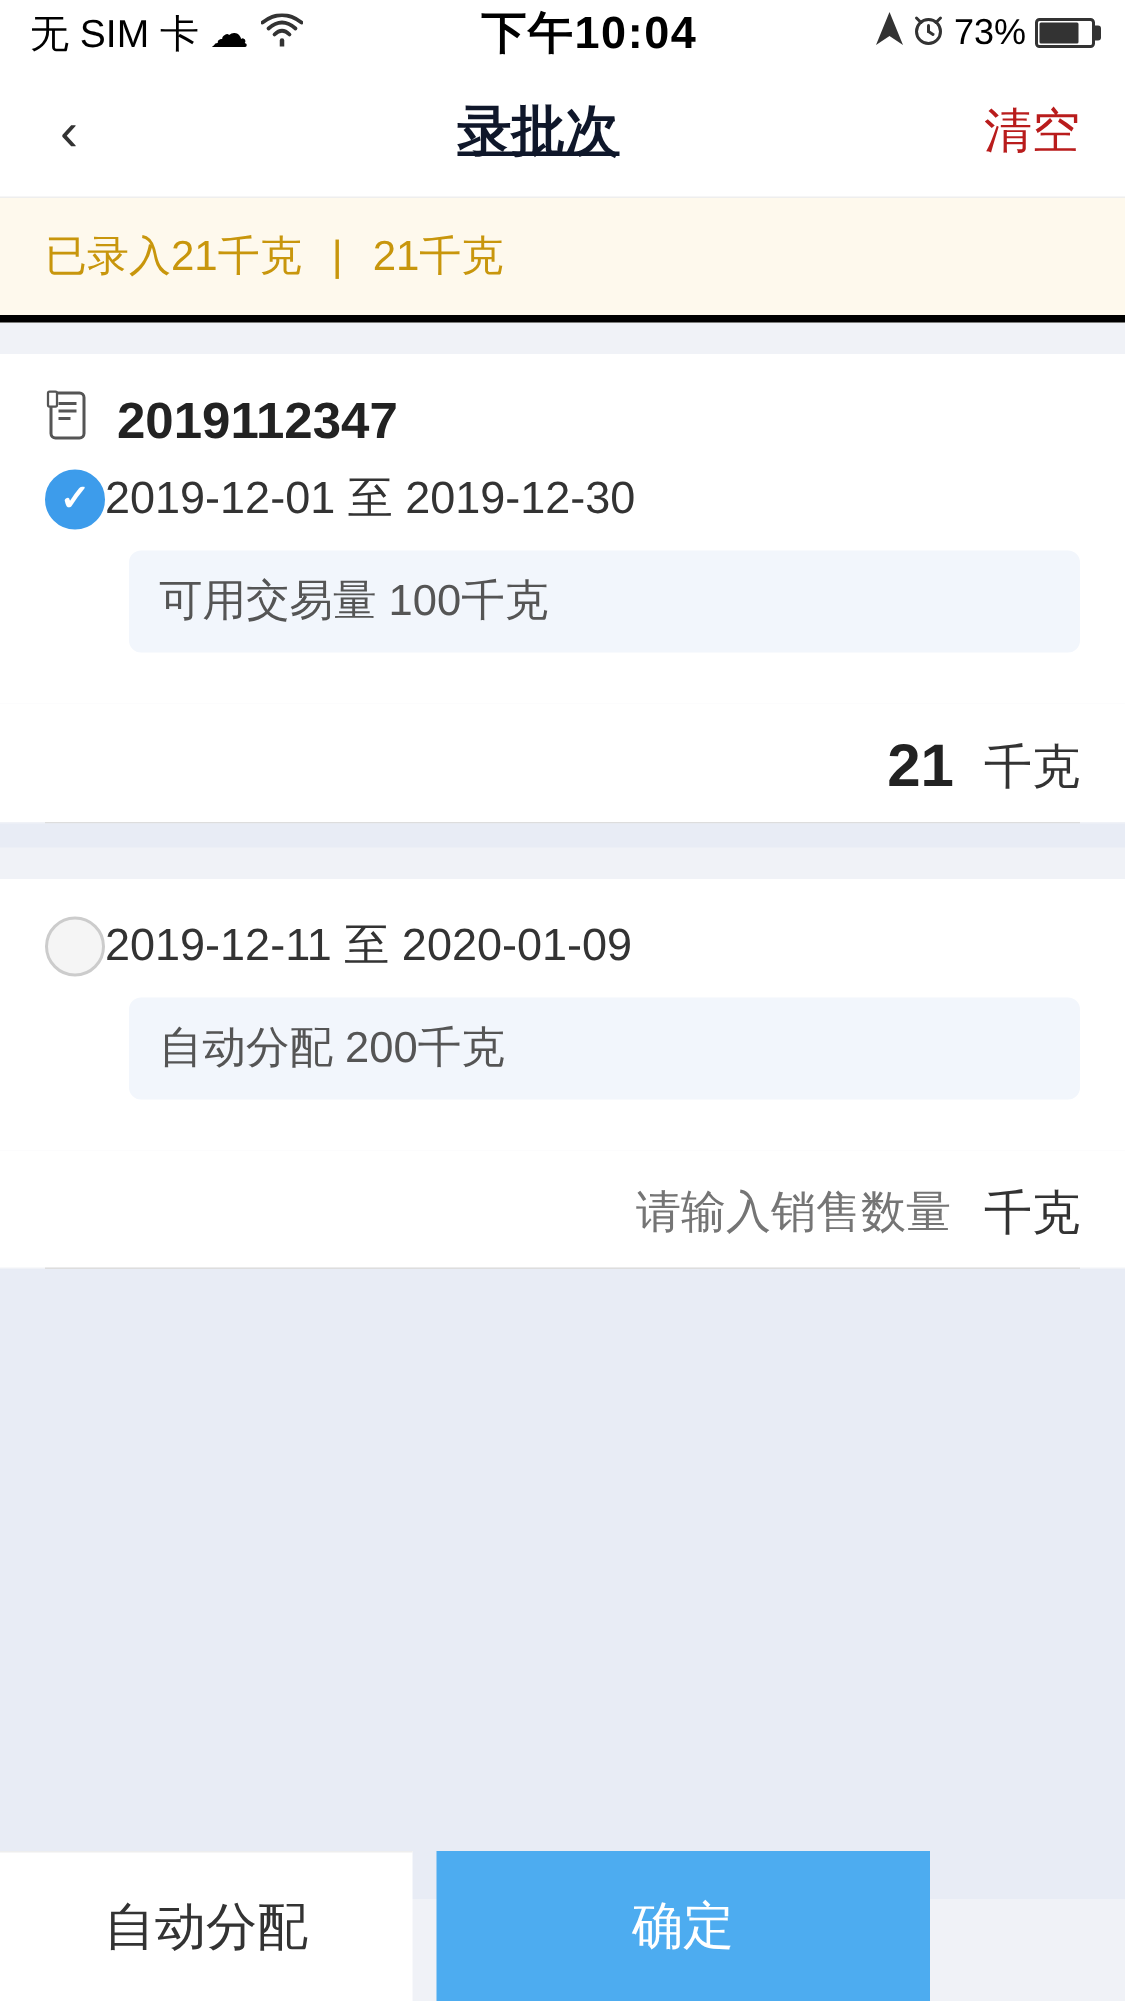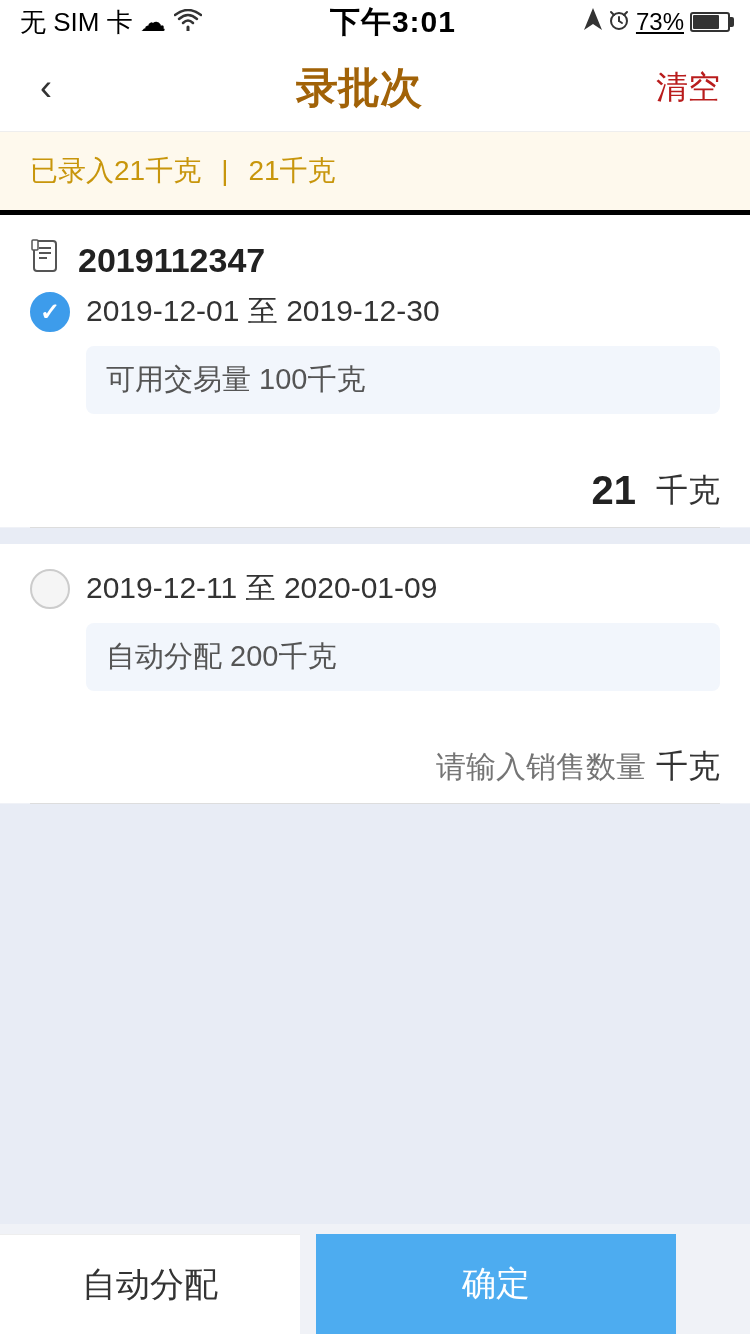--- a/index.html
+++ b/index.html
@@ -33,21 +33,20 @@
     .status-center {
       font-size: 30px;
       font-weight: 600;
       letter-spacing: 1px;
     }
     .status-right {
       display: flex;
       align-items: center;
       gap: 6px;
       font-size: 24px;
-      text-decoration: underline;
     }
     .battery-icon {
       width: 40px;
       height: 20px;
       border: 2px solid #333;
       border-radius: 3px;
       position: relative;
       display: inline-block;
     }
     .battery-icon::after {
@@ -82,23 +81,24 @@
       padding: 0 30px;
       border-bottom: 1px solid #eee;
     }
     .nav-back {
       font-size: 36px;
       color: #333;
       cursor: pointer;
       padding: 10px;
     }
     .nav-title {
-      font-size: 42px;
+      font-size: 36px;
       font-weight: 600;
-      color: #a16207;
+      color: #0f172a;
+      text-decoration: underline;
     }
     .nav-clear {
       font-size: 32px;
       color: #b91c1c;
       cursor: pointer;
     }
 
     
     .info-banner {
       background: #fef9ed;
@@ -114,40 +114,41 @@
     }
     .info-divider {
       color: #c8960c;
       font-size: 28px;
     }
 
     
     .batch-item {
       background: #fff;
       padding: 24px 30px;
+      margin-top: 21px;
     }
     .batch-item-header {
       display: flex;
       align-items: center;
       gap: 14px;
       margin-bottom: 10px;
     }
     .batch-id-icon {
       font-size: 32px;
       color: #555;
     }
     .batch-id {
       font-size: 34px;
       font-weight: 600;
       color: #222;
     }
     .batch-date-row {
       display: flex;
       align-items: center;
-      gap: 16px;
+      gap: 0;
       margin-bottom: 14px;
     }
     .radio-circle {
       width: 40px;
       height: 40px;
       border-radius: 50%;
       border: 2px solid #ccc;
       background: #f5f5f5;
       flex-shrink: 0;
     }
@@ -210,21 +211,21 @@
       background: #e8ecf5;
     }
 
     
     .input-row {
       display: flex;
       align-items: center;
       justify-content: flex-end;
       padding: 20px 30px 14px 30px;
       background: #fff;
-      gap: 10px;
+      gap: 22px;
     }
     .input-field {
       background: transparent;
       border: none;
       outline: none;
       font-size: 30px;
       color: #bbb;
       text-align: right;
       width: 300px;
     }
@@ -242,21 +243,21 @@
     .gray-area {
       background: #e8ecf5;
       flex: 1;
       min-height: 420px;
     }
 
     
     .bottom-bar {
       position: fixed;
       bottom: 0;
-      width: 676px;
+      width: 620px;
       height: 100px;
       display: flex;
       justify-content: center;
     }
     .btn-auto {
       flex: 1;
       background: #fff;
       display: flex;
       align-items: center;
       justify-content: center;
@@ -287,21 +288,21 @@
     <span>无 SIM 卡 ☁</span>
     <span>
       <svg width="28" height="22" viewBox="0 0 28 22">
         <path d="M14 18 L14 22" stroke="#333" stroke-width="3" stroke-linecap="round"></path>
         <path d="M9 14 Q14 9 19 14" stroke="#333" stroke-width="2.5" fill="none" stroke-linecap="round"></path>
         <path d="M5 10 Q14 2 23 10" stroke="#333" stroke-width="2.5" fill="none" stroke-linecap="round"></path>
         <path d="M1 6 Q14 -4 27 6" stroke="#333" stroke-width="2.5" fill="none" stroke-linecap="round"></path>
       </svg>
     </span>
   </div>
-  <div class="status-center">下午3:01</div>
+  <div class="status-center">下午10:04</div>
   <div class="status-right">
     <span>
       <svg width="18" height="22" viewBox="0 0 18 22" fill="#333">
         <polygon points="9,0 18,22 9,16 0,22"></polygon>
       </svg>
     </span>
     <span>
       <svg width="22" height="22" viewBox="0 0 22 22">
         <circle cx="11" cy="13" r="8" stroke="#333" stroke-width="2" fill="none"></circle>
         <line x1="11" y1="9" x2="11" y2="13" stroke="#333" stroke-width="2" stroke-linecap="round"></line>

